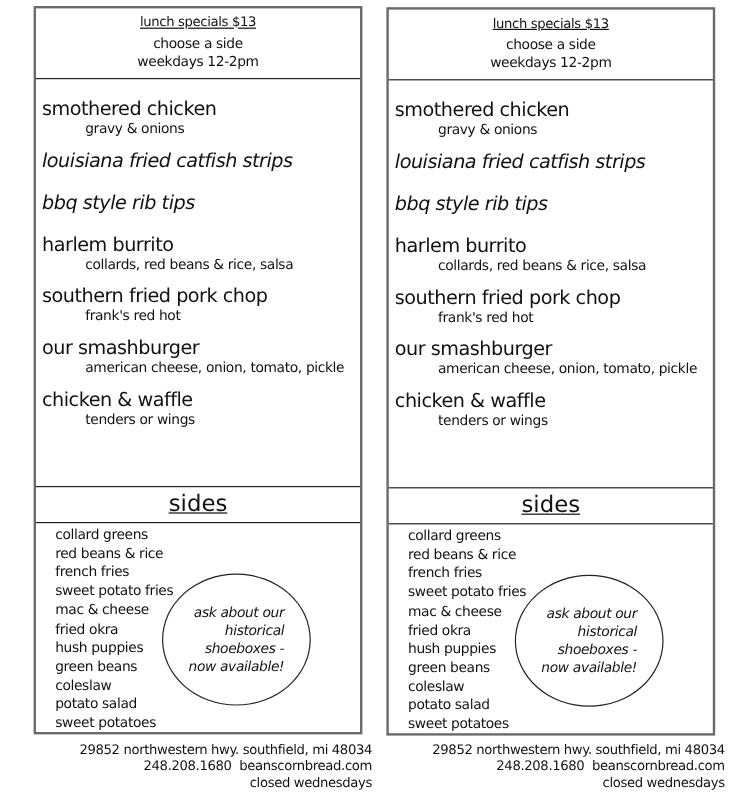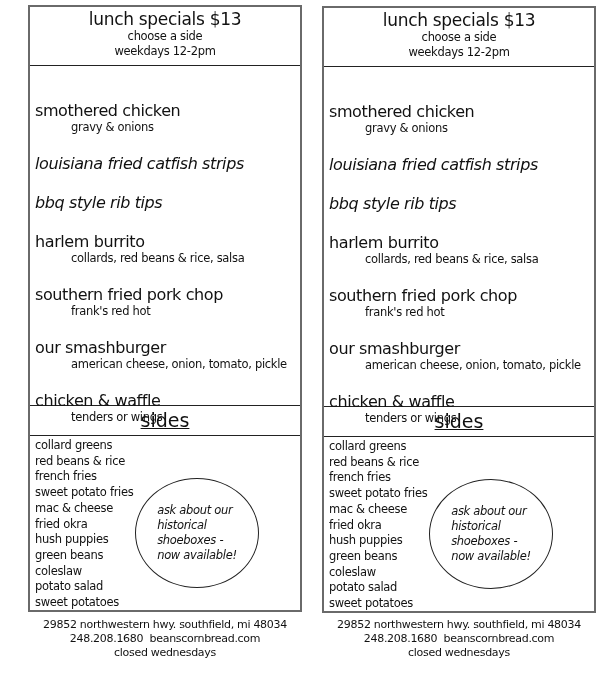--- a/index.html
+++ b/index.html
@@ -11,45 +11,45 @@
     position: absolute; top: 5px; width: 274px; height: 607px;
     border: 2px solid #6a6a6a; box-sizing: border-box;
   }
   .panel.left { left: 28px; }
   .panel.right { left: 322px; top: 6px; }
 
   .head {
     height: 59px; border-bottom: 1.5px solid #222; text-align: center;
     box-sizing: border-box; padding-top: 2px;
   }
-  .head .title { font-size: 17px; line-height: 20px; letter-spacing: -0.3px; }
+  .head .title { font-size: 11px; text-decoration: underline; line-height: 20px; letter-spacing: -0.3px; }
   .head .sub { font-size: 11.5px; line-height: 15px; letter-spacing: -0.3px; }
 
   .mains { height: 340px; border-bottom: 1.5px solid #222; box-sizing: border-box; padding: 15px 0 0 5px; }
   .item { margin-bottom: 10px; }
-  .item .name { font-size: 16px; line-height: 19px; letter-spacing: -0.4px; margin-top: 20px; }
+  .item .name { font-size: 16px; line-height: 19px; letter-spacing: -0.4px; }
   .item .desc { font-size: 11.5px; line-height: 14px; letter-spacing: -0.3px; margin-left: 36px; }
   .item.nodesc { margin-bottom: 16px; font-style: italic; }
 
   .sides-head {
     height: 30px; border-bottom: 1.5px solid #222; box-sizing: border-box;
     text-align: center; font-size: 19px; line-height: 28px; text-decoration: underline;
   }
   .sides { position: relative; padding: 2px 0 0 5px; }
-  .side { font-size: 11.5px; line-height: 15.7px; letter-spacing: -0.3px; }
+  .side { font-size: 11.5px; line-height: 15.7px; letter-spacing: -0.3px; margin-left: 11px; }
 
   .bubble {
     position: absolute; left: 105px; top: 42px; width: 124px; height: 110px;
     border: 1.3px solid #222; border-radius: 50%; box-sizing: border-box;
-    display: flex; align-items: center; justify-content: center; text-align: left;
+    display: flex; align-items: center; justify-content: center; text-align: right;
   }
   .bubble span { font-style: italic; font-size: 11.5px; line-height: 15px; letter-spacing: -0.3px; display: block; }
 
   .footer {
-    position: absolute; top: 618px; width: 290px; text-align: center;
+    position: absolute; top: 618px; width: 290px; text-align: right;
     font-size: 11px; line-height: 14px; letter-spacing: -0.3px;
   }
   .footer.left { left: 20px; }
   .footer.right { left: 314px; }
 </style>
 </head>
 <body>
 
 <div class="panel left">
   <div class="head">

